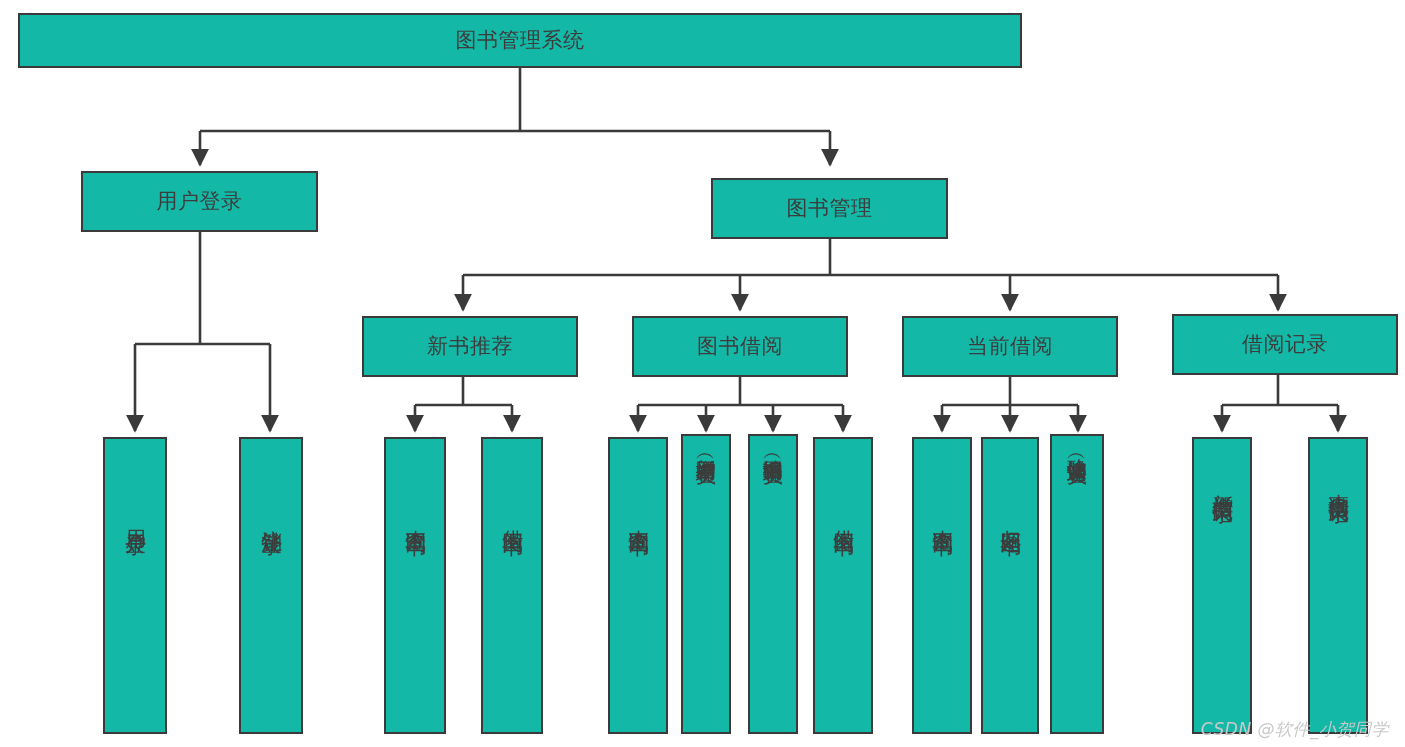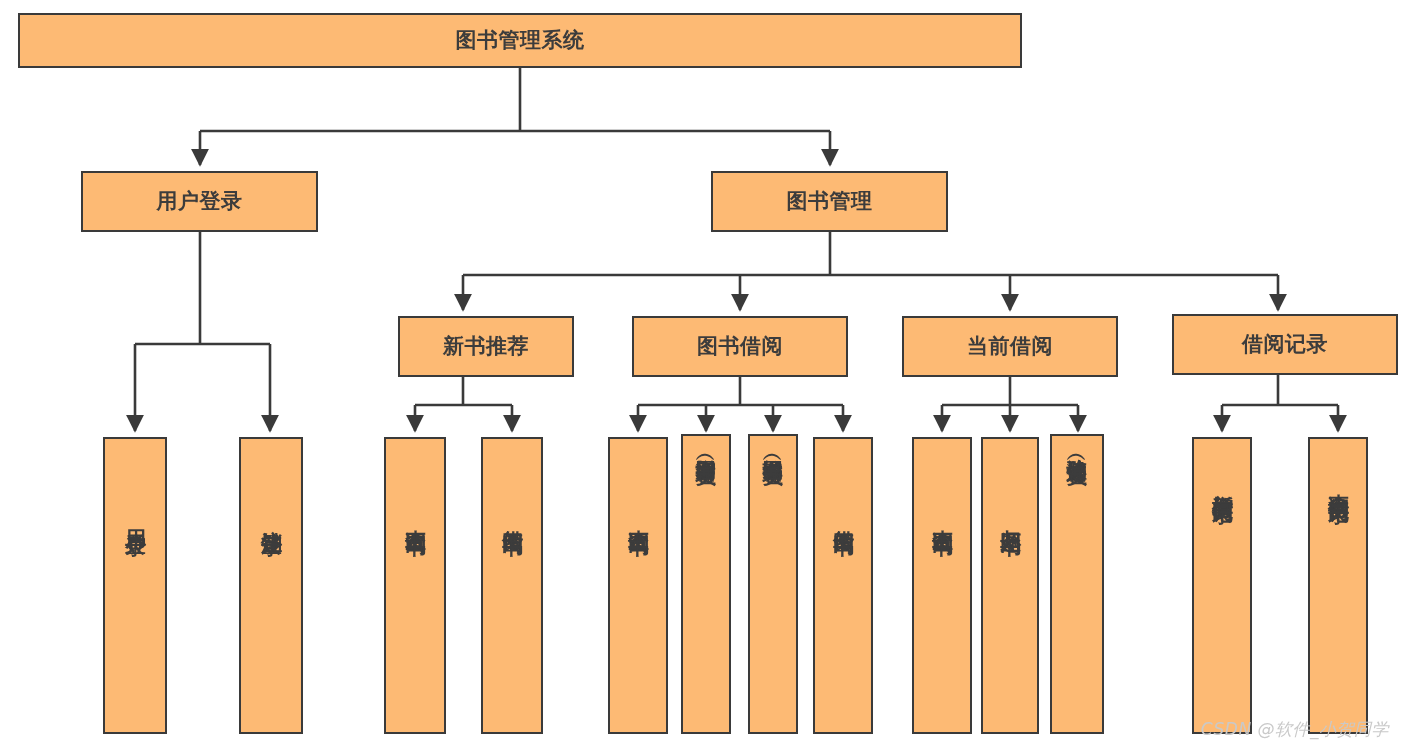--- a/index.html
+++ b/index.html
@@ -22,26 +22,25 @@
     left: 0;
     top: 0;
     width: 1405px;
     height: 747px;
     pointer-events: none;
   }
   .node {
     position: absolute;
     box-sizing: border-box;
     border: 2.5px solid #3a3a3a;
-    background: #fdba74;
+    background: #14b8a6;
     display: flex;
     align-items: center;
     justify-content: center;
     color: #3c3c3c;
-    font-weight: bold;
   }
   .node .label {
     font-size: 21px;
     line-height: 1.15;
     letter-spacing: 0.5px;
     white-space: nowrap;
     color: #3c3c3c;
   }
   
   .node.h .label {
@@ -133,25 +132,25 @@
     </g>
   </svg>
 
   <div class="node h" style="left:18px; top:13px; width:1004px; height:55px;">
     <span class="label">图书管理系统</span>
   </div>
 
   <div class="node h" style="left:81px; top:171px; width:237px; height:61px;">
     <span class="label">用户登录</span>
   </div>
-  <div class="node h" style="left:711px; top:171px; width:237px; height:61px;text-align:right;">
+  <div class="node h" style="left:711px; top:178px; width:237px; height:61px;text-align:right;">
     <span class="label">图书管理</span>
   </div>
 
-  <div class="node h" style="left:362px; top:316px; width:176px; height:61px;margin-left:36px;">
+  <div class="node h" style="left:362px; top:316px; width:216px; height:61px;">
     <span class="label">新书推荐</span>
   </div>
   <div class="node h" style="left:902px; top:316px; width:216px; height:61px;">
     <span class="label">当前借阅</span>
   </div>
   <div class="node h" style="left:632px; top:316px; width:216px; height:61px;">
     <span class="label">图书借阅</span>
   </div>
   <div class="node h" style="left:1172px; top:314px; width:226px; height:61px;">
     <span class="label">借阅记录</span>

